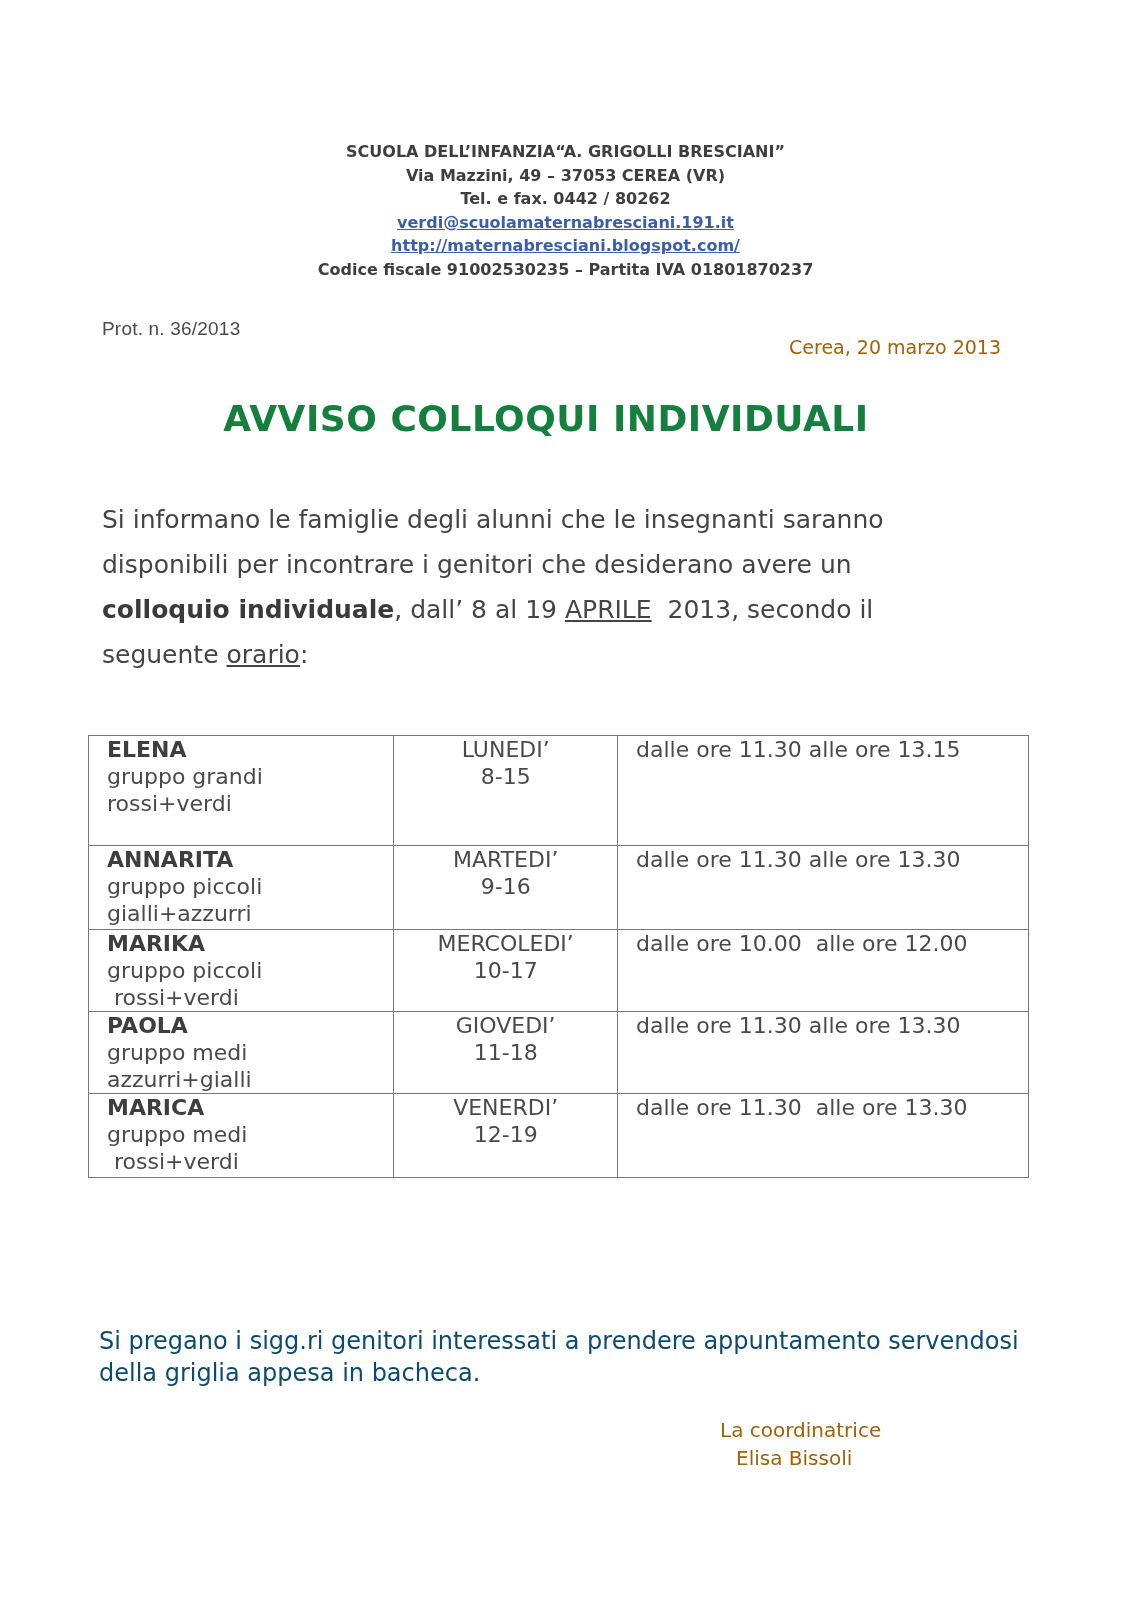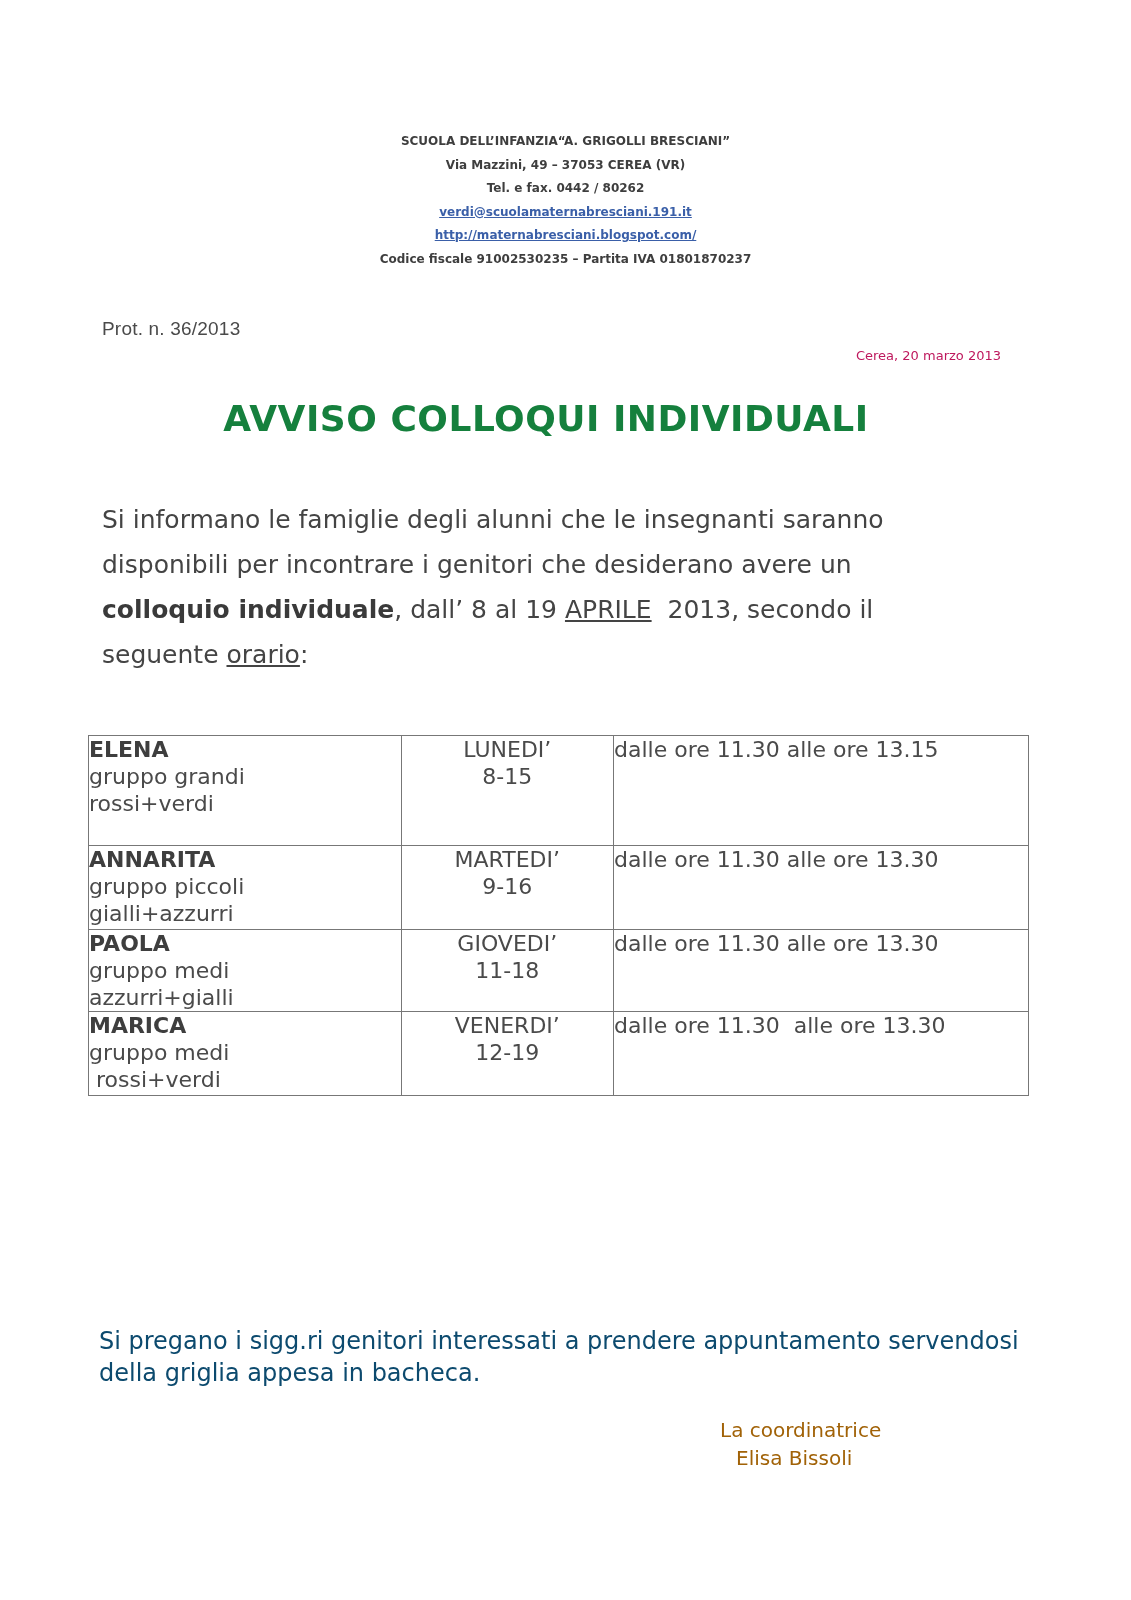--- a/index.html
+++ b/index.html
@@ -2,53 +2,53 @@
 <html><head>
   <meta charset="utf-8">
   <style>
     html, body { margin: 0; padding: 0; background: #ffffff; }
     body {
       width: 1131px; height: 1600px; position: relative; overflow: hidden;
       color: #4a4a4a;
       font-family: "DejaVu Sans", sans-serif;
     }
     .header {
-      position: absolute; left: 0; top: 130px; width: 1131px;
+      position: absolute; left: 0; top: 140px; width: 1131px;
       text-align: center;
-      font-family: "DejaVu Sans", sans-serif; font-weight: bold; font-size: 12px;
+      font-family: "DejaVu Sans", sans-serif; font-weight: bold; font-size: 16px;
       line-height: 23.5px; color: #3e3e3e;
     }
     .header .line { display: block; }
     .header a { color: #3a5fa8; text-decoration: underline; }
     .prot {
       position: absolute; left: 102px; top: 318px;
       font-family: "Liberation Sans Narrow", "Liberation Sans", sans-serif;
       font-size: 19px; color: #4a4a4a; letter-spacing: 0.2px;
     }
     .date {
-      position: absolute; right: 130px; top: 348px;
-      font-size: 13px; color: #be185d;
+      position: absolute; right: 130px; top: 336px;
+      font-size: 19px; color: #a16207;
     }
     .title {
       position: absolute; left: 0; width: 1092px; top: 398px; text-align: center;
       font-weight: bold; font-size: 36px; color: #15803d; letter-spacing: 0.5px;
     }
     .intro {
       position: absolute; left: 102px; top: 497px; width: 880px;
       font-size: 25px; line-height: 45px; color: #444;
     }
     .intro b { color: #3a3a3a; }
     .intro u { text-decoration: underline; }
     table.sched {
       position: absolute; left: 88px; top: 735px; width: 941px;
       border-collapse: collapse;
       font-size: 22px; color: #4a4a4a;
     }
     table.sched td {
-      border: 1.5px solid #777; vertical-align: top; padding: 0 0;
+      border: 1.5px solid #777; vertical-align: top; padding: 0 18px;
       line-height: 27px;
     }
     table.sched td.c1 { width: 286px; }
     table.sched td.c2 { width: 194px; text-align: center; }
     table.sched td.c3 { width: 380px; }
     table.sched .name { font-weight: bold; color: #3e3e3e; display: block; }
     table.sched .sub { display: block; }
     .closing {
       position: absolute; left: 99px; top: 1325px; width: 920px;
       font-size: 24px; line-height: 32px; color: #0c4a6e;
@@ -99,20 +99,32 @@
       <span class="sub">gialli+azzurri</span>
     </td>
     <td class="c2">
       <span class="sub">MARTEDI’</span>
       <span class="sub">9-16</span>
     </td>
     <td class="c3">dalle ore 11.30 alle ore 13.30</td>
   </tr>
   <tr style="height:82px">
     <td class="c1">
+      <span class="name">MARIKA</span>
+      <span class="sub">gruppo piccoli</span>
+      <span class="sub" style="white-space:pre"> rossi+verdi</span>
+    </td>
+    <td class="c2">
+      <span class="sub">MERCOLEDI’</span>
+      <span class="sub">10-17</span>
+    </td>
+    <td class="c3" style="white-space:pre">dalle ore 10.00  alle ore 12.00</td>
+  </tr>
+  <tr style="height:82px">
+    <td class="c1">
       <span class="name">PAOLA</span>
       <span class="sub">gruppo medi</span>
       <span class="sub">azzurri+gialli</span>
     </td>
     <td class="c2">
       <span class="sub">GIOVEDI’</span>
       <span class="sub">11-18</span>
     </td>
     <td class="c3">dalle ore 11.30 alle ore 13.30</td>
   </tr>

